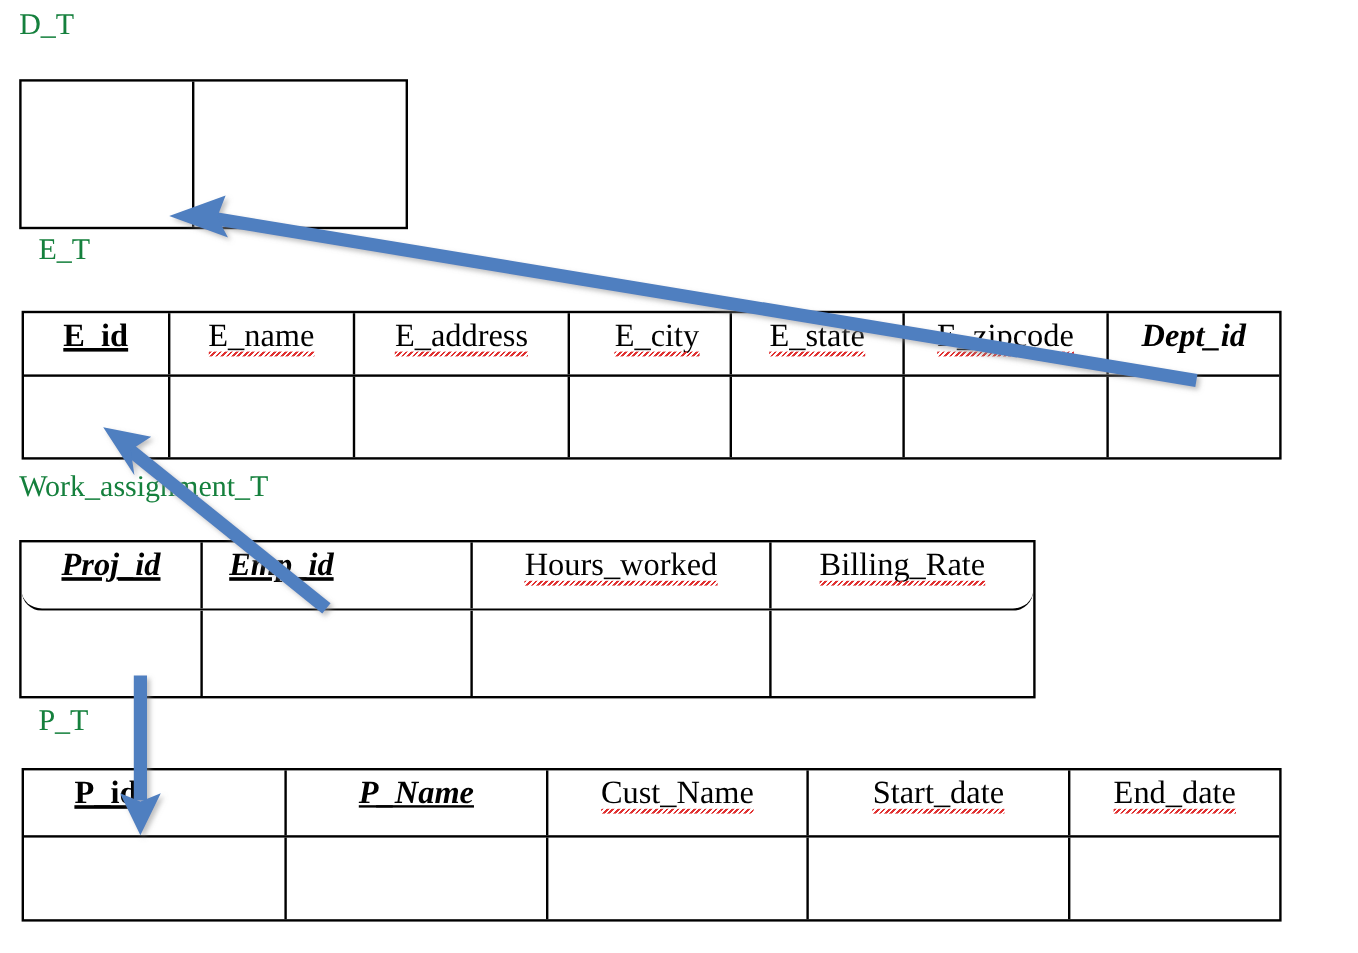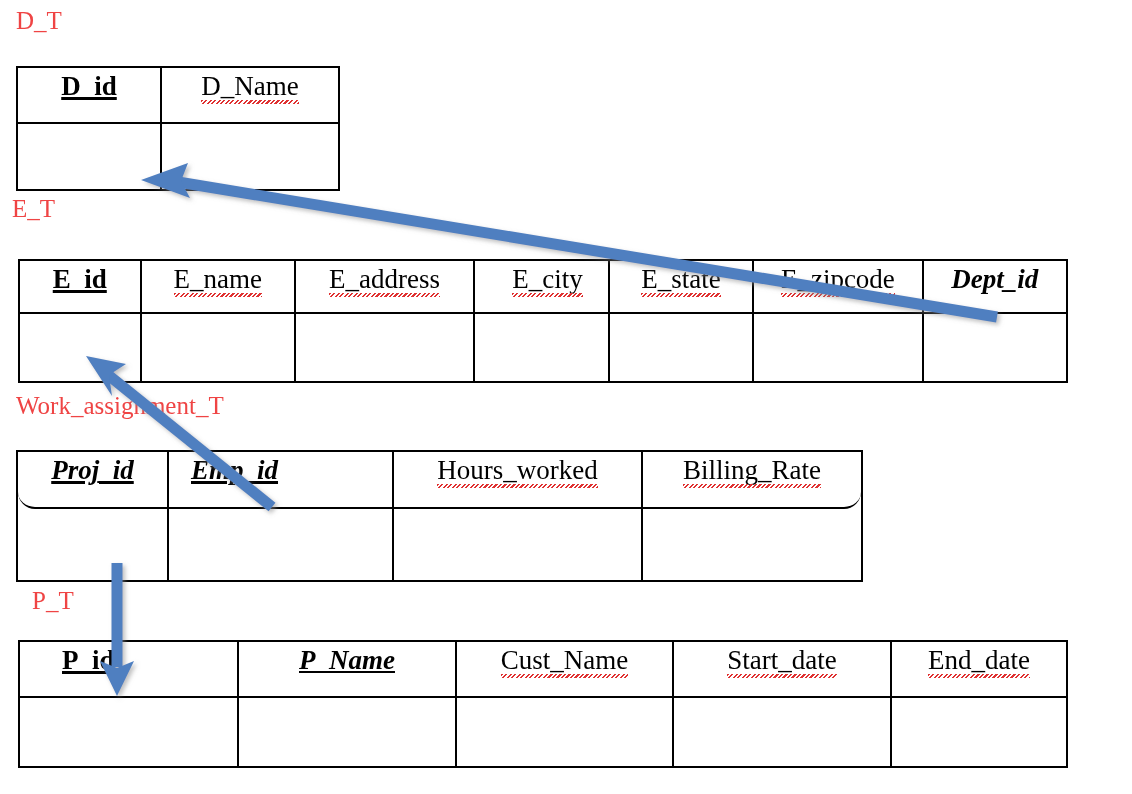--- a/index.html
+++ b/index.html
@@ -19,21 +19,21 @@
     background: #ffffff;
     overflow: hidden;
   }
 
   
   .table-label {
     position: absolute;
     font-family: "Liberation Serif", "DejaVu Serif", serif;
     font-size: 25px;
     line-height: 1;
-    color: #ef4444;
+    color: #15803d;
     white-space: nowrap;
   }
 
   
   .schema-table {
     position: absolute;
     border: 2px solid #000000;
     box-sizing: border-box;
     display: flex;
     flex-direction: column;
@@ -102,35 +102,27 @@
   }
 </style>
 </head>
 <body>
 
 <div id="canvas">
 
   <div class="table-label" style="left:16px; top:8px;">D_T</div>
 
   <div class="schema-table" id="tbl-d_t" style="left:16px; top:66px; width:324px; height:125px;">
-    <div class="trow header-row" style="height:56px;">
-      <div class="tcell" style="width:144px;">
-        <span class="fname pk">D_id</span>
-      </div>
-      <div class="tcell" style="width:176px;">
-        <span class="fname plain misspelled">D_Name</span>
-      </div>
-    </div>
     <div class="trow" style="flex:1;">
       <div class="tcell" style="width:144px;"></div>
       <div class="tcell" style="width:176px;"></div>
     </div>
   </div>
 
-  <div class="table-label" style="left:12px; top:196px;">E_T</div>
+  <div class="table-label" style="left:32px; top:196px;">E_T</div>
 
   <div class="schema-table" id="tbl-e_t" style="left:18px; top:259px; width:1050px; height:124px;">
     <div class="trow header-row" style="height:53px;text-align:right;">
       <div class="tcell" style="width:122px;">
         <span class="fname pk">E_id</span>
       </div>
       <div class="tcell" style="width:155px;">
         <span class="fname plain misspelled">E_name</span>
       </div>
       <div class="tcell" style="width:180px;">

